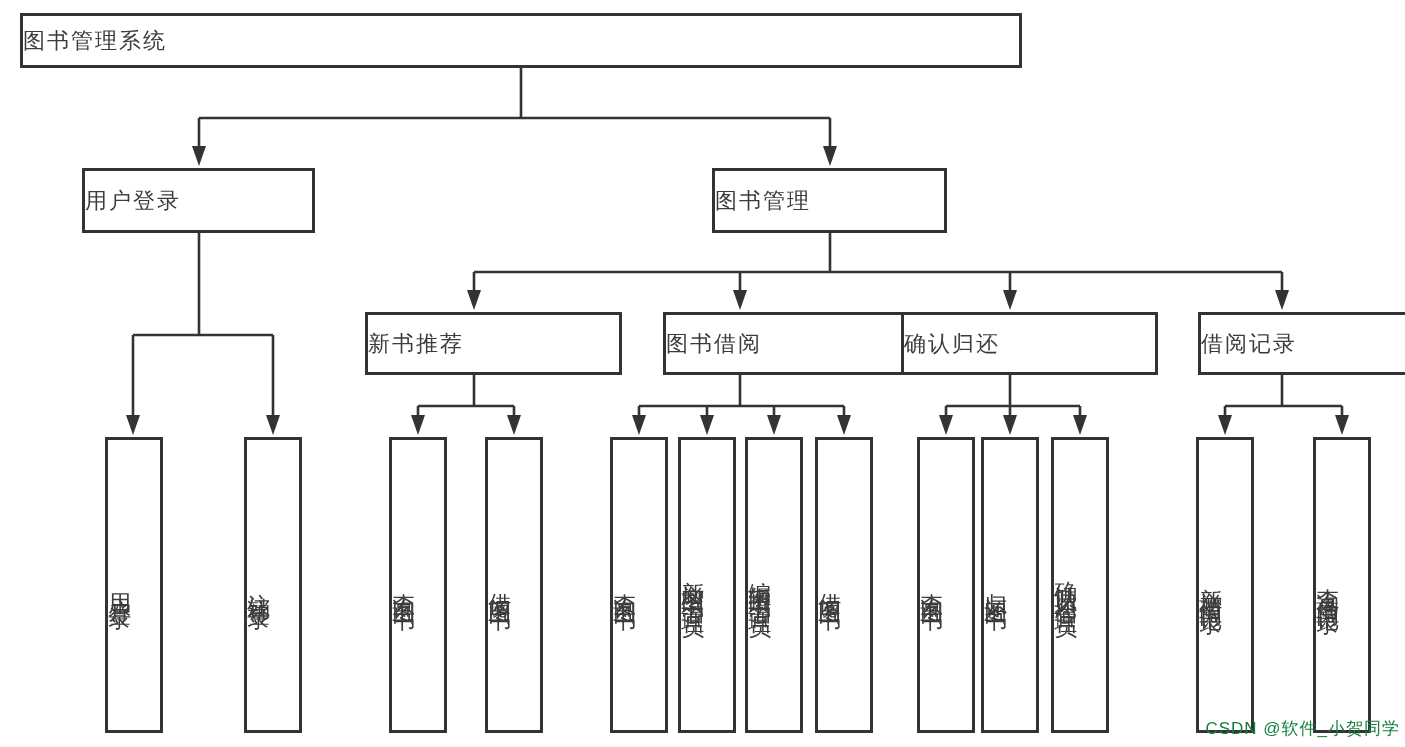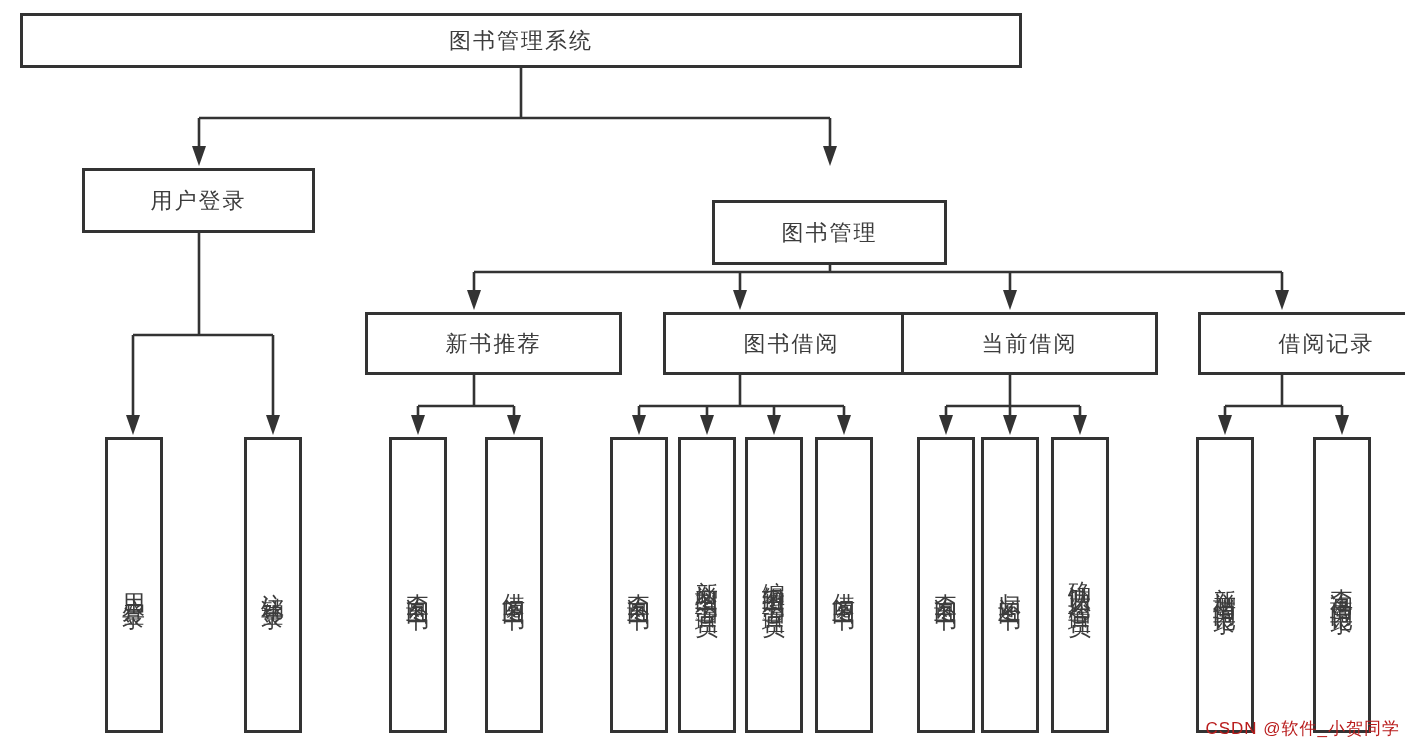--- a/index.html
+++ b/index.html
@@ -22,21 +22,21 @@
     width: 1405px;
     height: 747px;
   }
   .node {
     position: absolute;
     box-sizing: border-box;
     border: 3px solid #333333;
     background: #ffffff;
     display: flex;
     align-items: center;
-    justify-content: center;
+    justify-content: flex-start;
     color: #3c3c3c;
   }
   .hnode {
     font-size: 22px;
     letter-spacing: 2px;
     white-space: nowrap;
   }
   .root-node {
     left: 20px; top: 13px; width: 1002px; height: 55px;
   }
@@ -54,21 +54,21 @@
     letter-spacing: 5px;
     line-height: 1.05;
     color: #3c3c3c;
   }
   .watermark {
     position: absolute;
     right: 5px;
     bottom: 7px;
     font-size: 17px;
     letter-spacing: 1px;
-    color: #b91c1c;
+    color: #15803d;
     z-index: 5;
     white-space: nowrap;
   }
 </style>
 </head>
 <body>
 
 <div class="canvas">
 
   <svg class="connector-layer" viewBox="0 0 1405 747" xmlns="http://www.w3.org/2000/svg">
@@ -111,32 +111,32 @@
     </g>
   </svg>
 
   <div class="node hnode root-node">
     <span>图书管理系统</span>
   </div>
 
   <div class="node hnode l2-node" style="left:82px; width:233px;">
     <span>用户登录</span>
   </div>
-  <div class="node hnode l2-node" style="left:712px; width:235px;margin-top:32px;">
+  <div class="node hnode l2-node" style="left:712px; width:235px;">
     <span>图书管理</span>
   </div>
 
   <div class="node hnode l3-node" style="left:365px;">
     <span>新书推荐</span>
   </div>
   <div class="node hnode l3-node" style="left:663px;">
     <span>图书借阅</span>
   </div>
   <div class="node hnode l3-node" style="left:901px;">
-    <span>当前借阅</span>
+    <span>确认归还</span>
   </div>
   <div class="node hnode l3-node" style="left:1198px;">
     <span>借阅记录</span>
   </div>
 
   <div class="node leaf" style="left:105px;">
     <span>用户登录</span>
   </div>
   <div class="node leaf" style="left:244px;">
     <span>注销登录</span>

